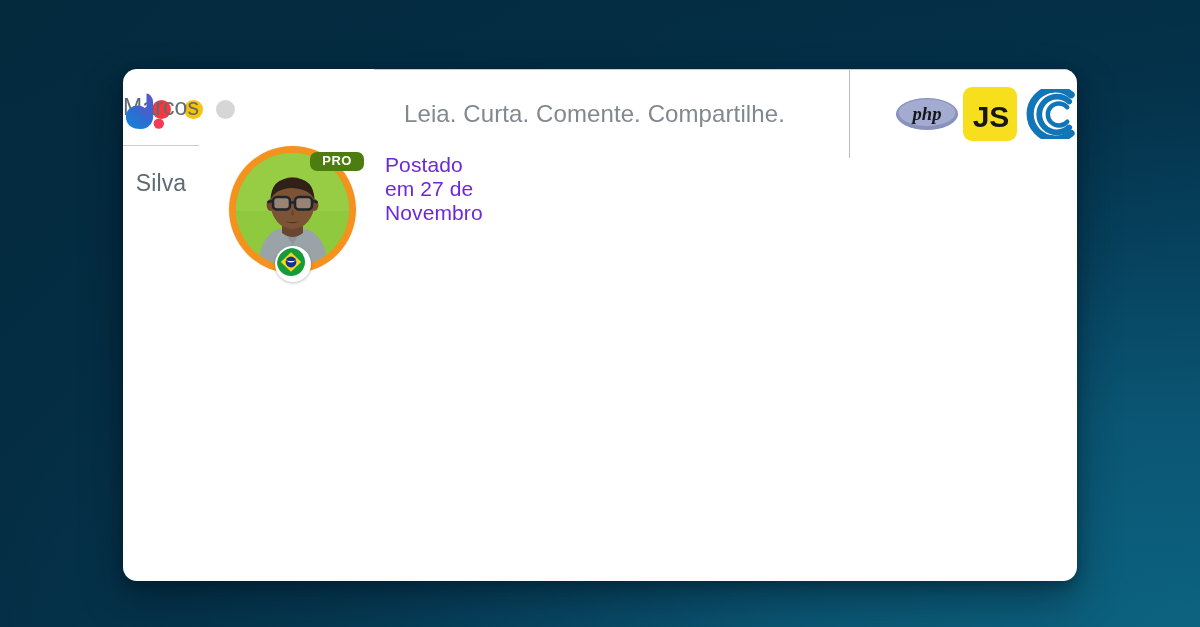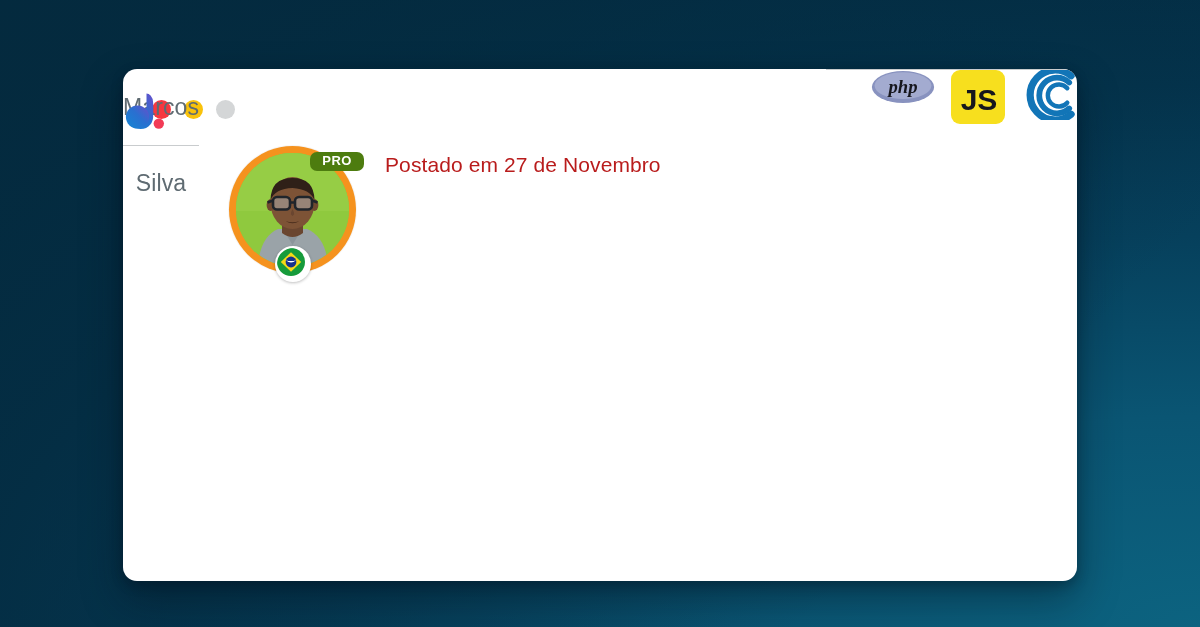--- a/index.html
+++ b/index.html
@@ -179,23 +179,22 @@
     font-size: 44px;
     line-height: 56px;
     font-weight: 700;
     color: #2d2d2d;
     letter-spacing: -0.3px;
     max-width: 540px;
   }
   .post-date {
     margin: 8px 0 0 4px;
     font-size: 21px;
-    color: #b91c1c;
+    color: #6d28d9;
     letter-spacing: 0.1px;
-    text-align: right;
   }
 
   
   .card-footer {
     flex: 0 0 88px;
     height: 88px;
     border-top: 1px solid #c9ccce;
     display: flex;
     align-items: stretch;
   }
@@ -209,23 +208,23 @@
     border-right: 1px solid #b9bcbe;
   }
   .footer-tagline {
     font-size: 24px;
     color: #80898f;
     letter-spacing: 0.1px;
   }
   .footer-right {
     flex: 1 1 auto;
     display: flex;
-    align-items: flex-start;
+    align-items: center;
     padding-left: 45px;
-    gap: 16px;
+    gap: 4px;
   }
   .tech-icon {
     display: flex;
     align-items: center;
     justify-content: center;
   }
 
   
   h1, p { font-family: inherit; }
 </style>
@@ -311,20 +310,23 @@
 
         <div class="post-text">
           <p class="post-date">Postado em 27 de Novembro</p>
         </div>
       </div>
 
     </div>
 
     <div class="card-footer">
 
+      <div class="footer-left">
+        <span class="footer-tagline">Leia. Curta. Comente. Compartilhe.</span>
+      </div>
 
       <div class="footer-right">
 
         <span class="tech-icon">
           <svg viewBox="0 0 72 38" width="64" height="34" xmlns="http://www.w3.org/2000/svg">
             <ellipse cx="36" cy="19" rx="35" ry="18" fill="#8892bf"></ellipse>
             <ellipse cx="36" cy="17.4" rx="32" ry="15" fill="#a3abd0"></ellipse>
             <g fill="#16161d" font-family="'Liberation Serif', serif" font-style="italic" font-weight="700" font-size="21">
               <text x="36" y="26" text-anchor="middle">php</text>
             </g>

